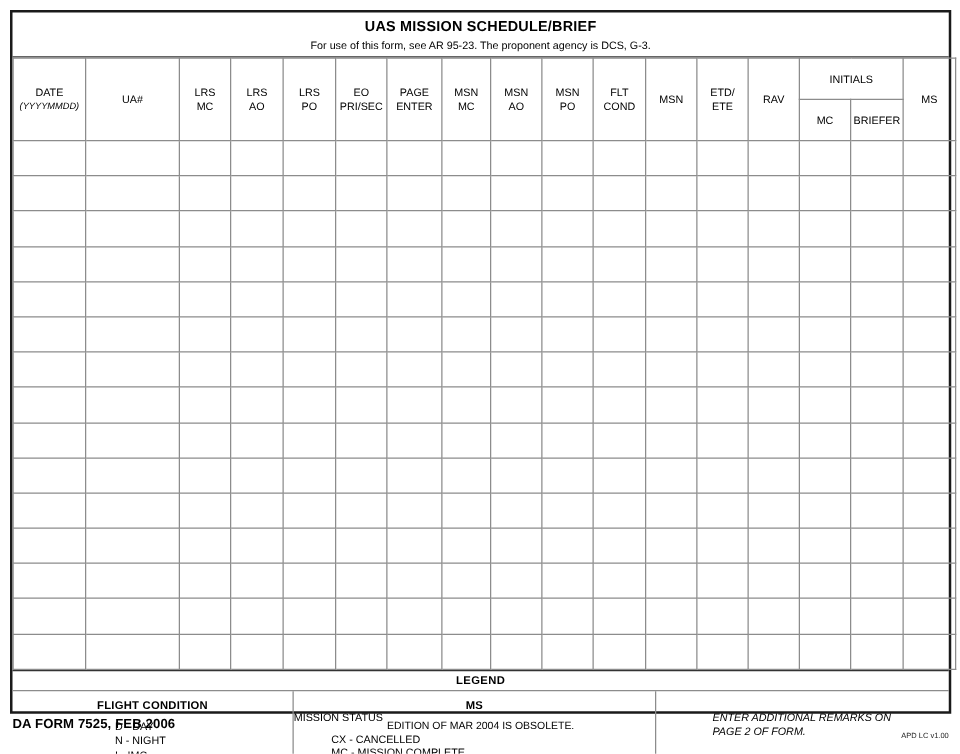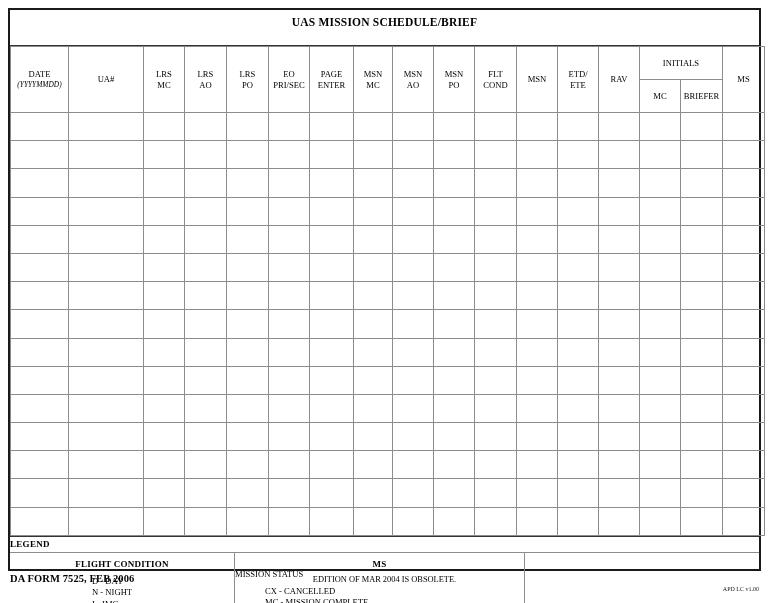--- a/index.html
+++ b/index.html
@@ -13,21 +13,20 @@
     font-family: "Liberation Sans", sans-serif;
     color: #000000;
     overflow: hidden;
   }
 
   .page {
     position: relative;
     width: 768px;
     height: 517px;
     box-sizing: border-box;
-    font-family: Liberation Serif, serif;
   }
 
   
   .form-frame {
     position: absolute;
     left: 8px;
     top: 8px;
     width: 753px;
     height: 563px;
     box-sizing: border-box;
@@ -97,20 +96,21 @@
   }
   .hdr-bot {
     height: 17px;
   }
 
   
   .legend-wrap {
     border-top: 1.5px solid #333;
   }
   .legend-title {
+    text-align: center;
     font-size: 9px;
     font-weight: bold;
     padding: 2px 0 3px 0;
     border-bottom: 1px solid #8c8c8c;
     letter-spacing: .3px;
   }
   .legend-cols {
     display: flex;
     height: 62px;
   }
@@ -203,20 +203,21 @@
 </style>
 </head>
 <body>
 
 <div class="page">
 
   <div class="form-frame">
 
     <div class="title-block">
       <div class="form-title">UAS MISSION SCHEDULE/BRIEF</div>
+      <div class="form-subtitle">For use of this form, see AR 95-23.  The proponent agency is DCS, G-3.</div>
     </div>
 
     <table class="grid">
       <colgroup>
         <col style="width:58px">
         <col style="width:75px">
         <col style="width:41px">
         <col style="width:42px">
         <col style="width:42px">
         <col style="width:41px">
@@ -595,20 +596,22 @@
           <div class="lg-head">MS</div>
           <div class="lg-sub">MISSION STATUS</div>
           <div class="lg-list ms-list">
             <div>CX - CANCELLED</div>
             <div>MC - MISSION COMPLETE</div>
 
           </div>
         </div>
 
         <div class="legend-col remarks">
+          <div class="remarks-text">ENTER ADDITIONAL REMARKS ON</div>
+          <div class="remarks-text">PAGE 2 OF FORM.</div>
         </div>
 
       </div>
     </div>
 
   </div>
 
   <div class="footer">
     <div class="footer-form-id">DA FORM 7525, FEB 2006</div>
     <div class="footer-obsolete">EDITION OF MAR 2004 IS OBSOLETE.</div>

